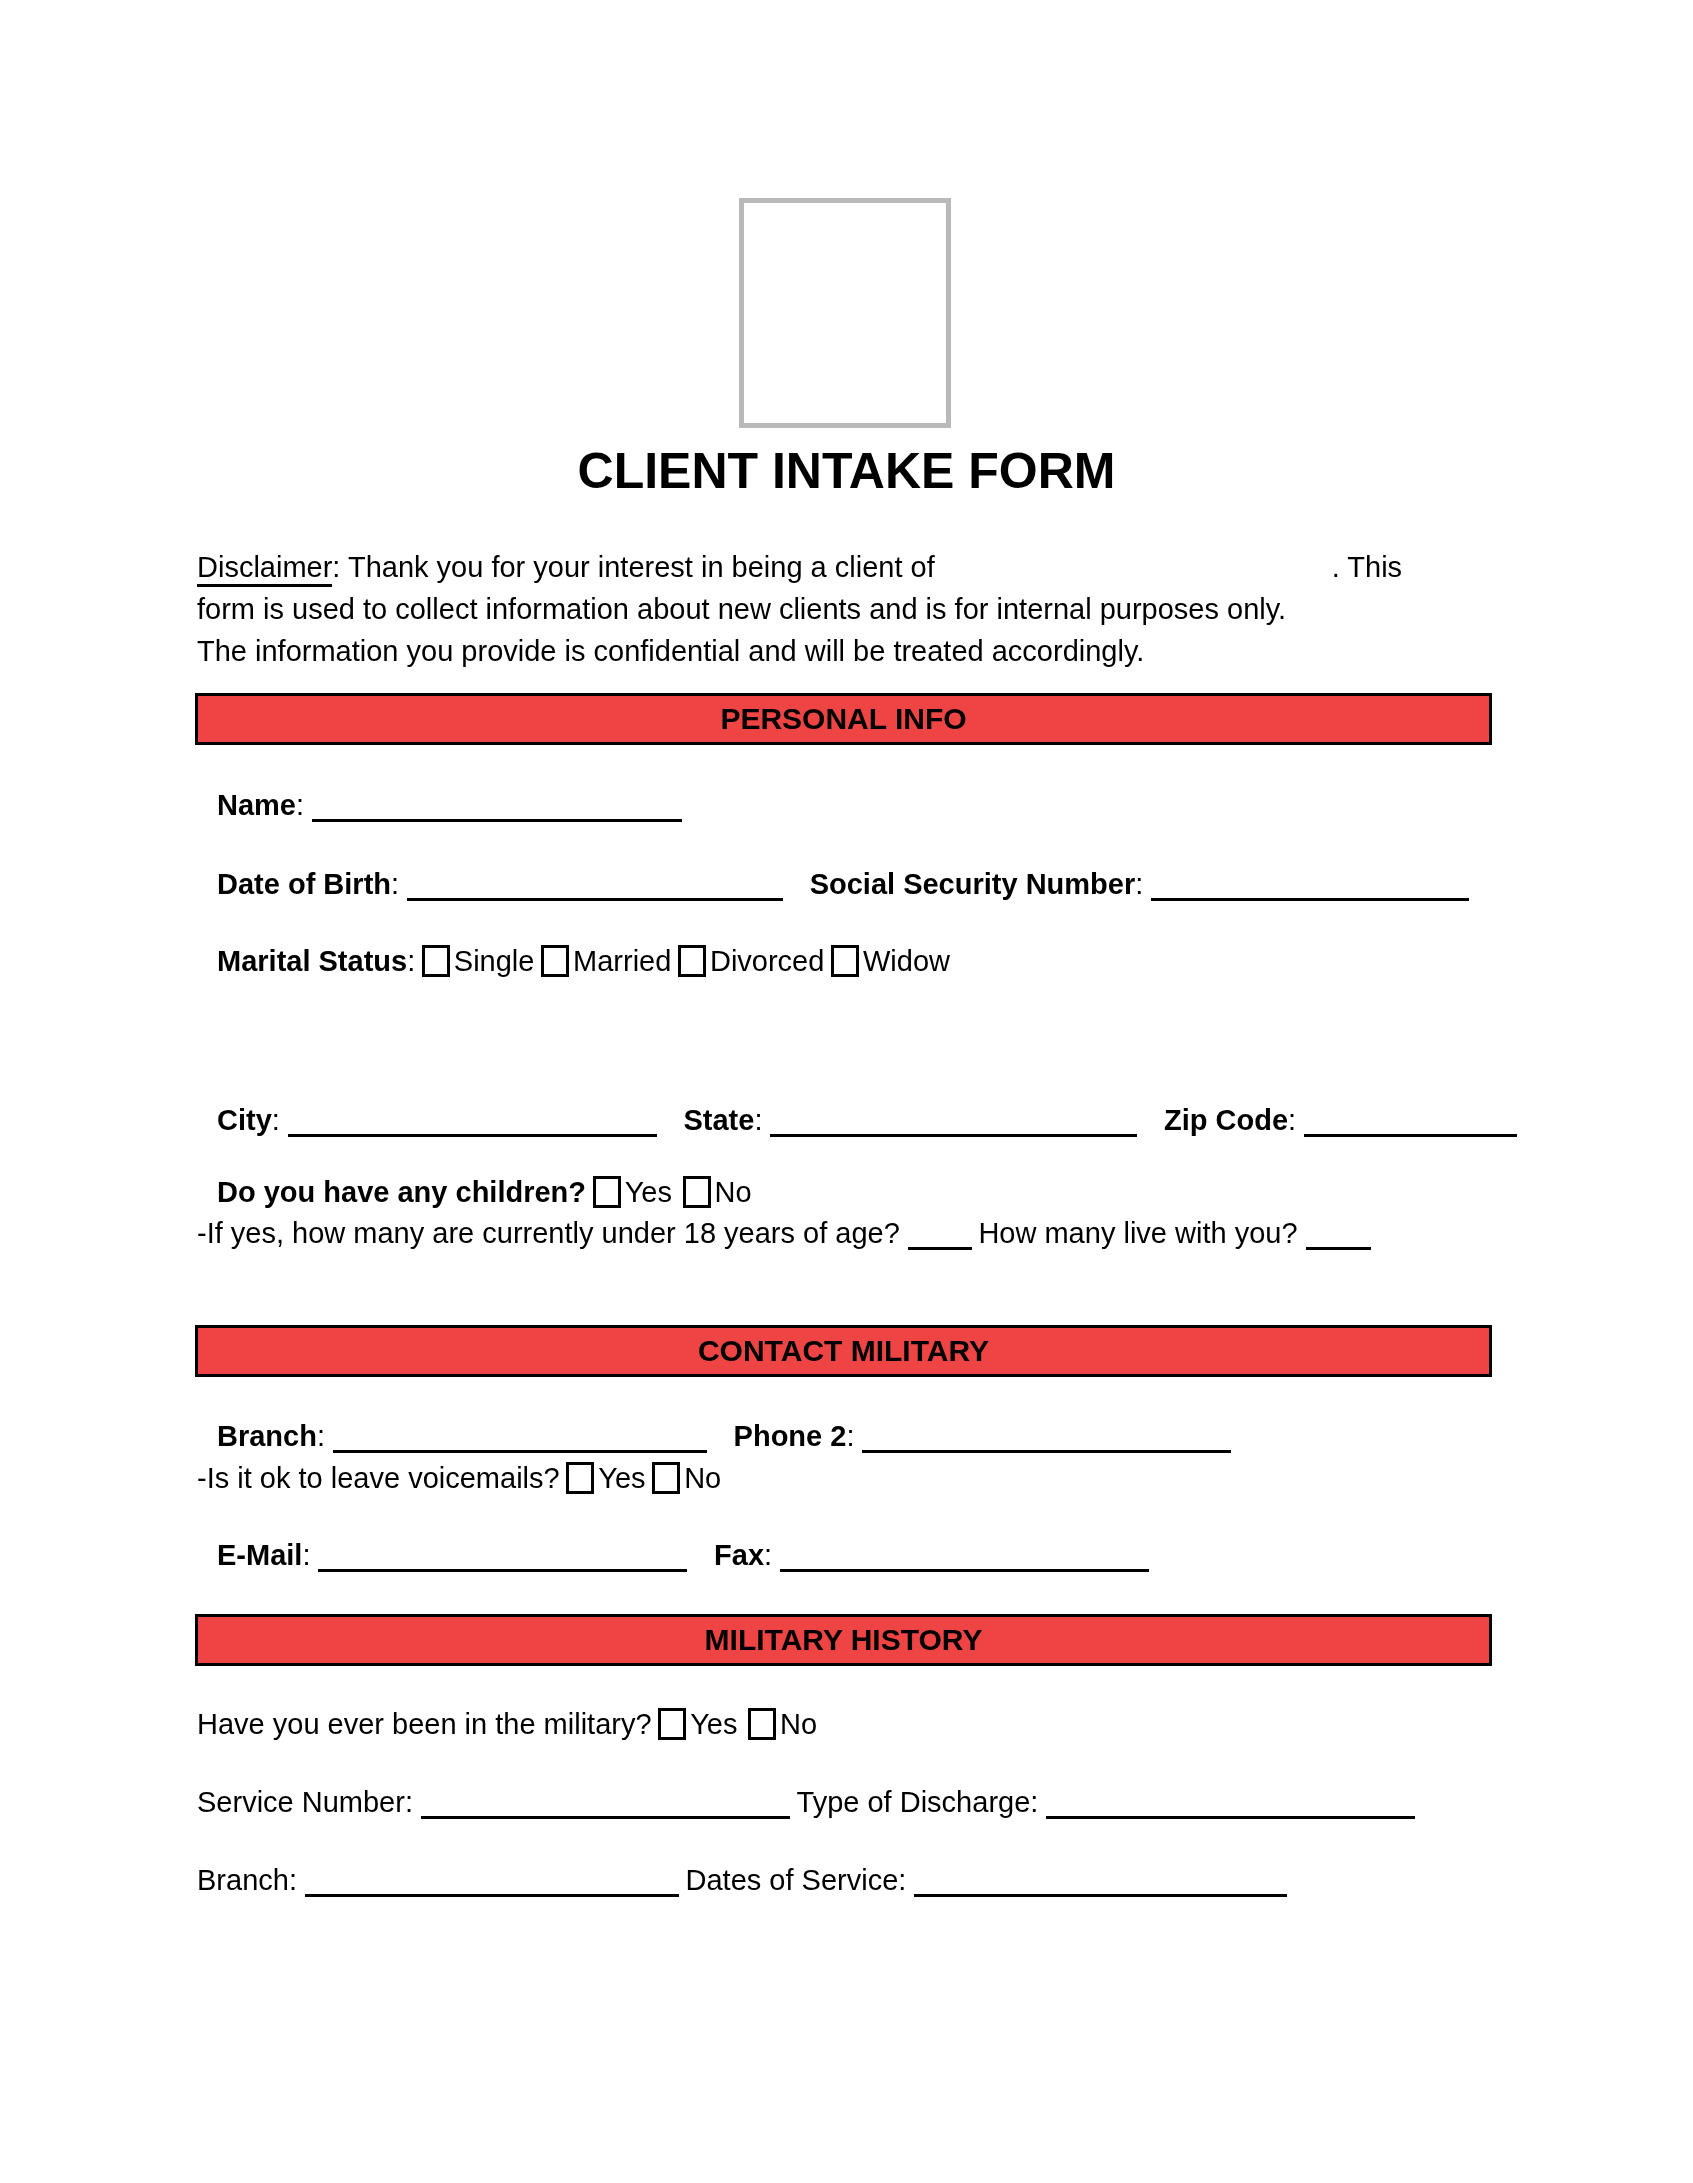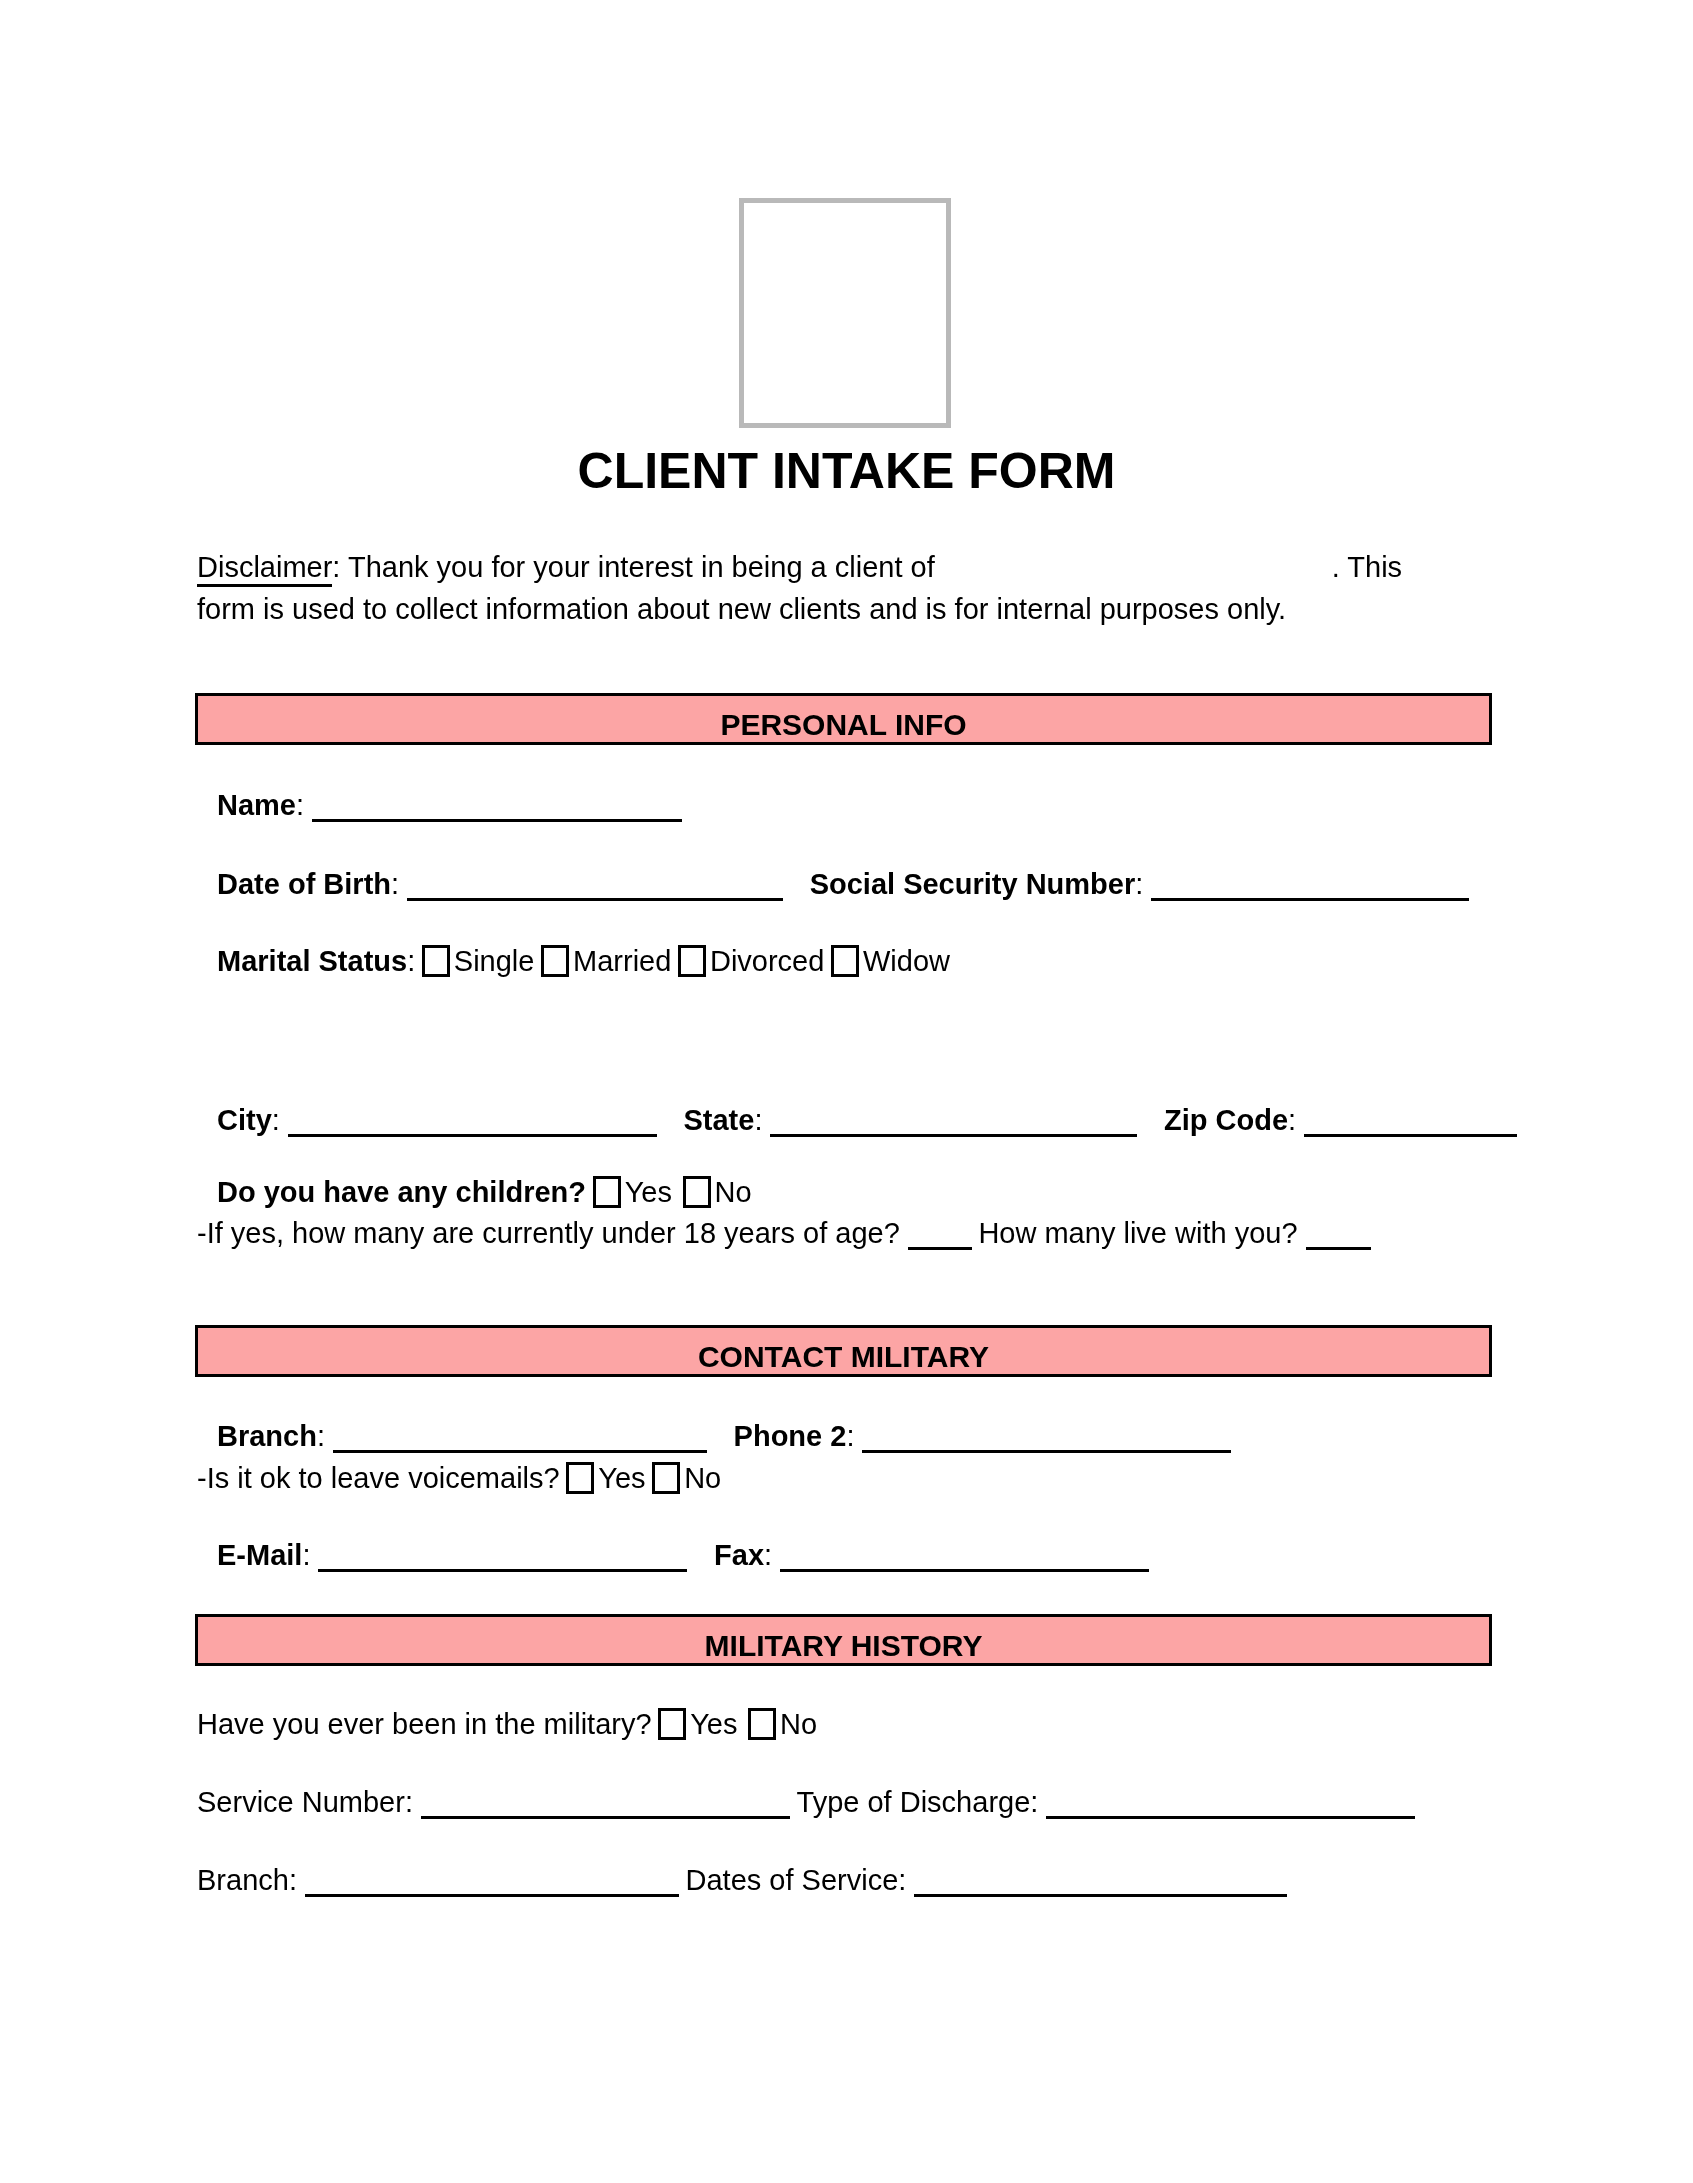--- a/index.html
+++ b/index.html
@@ -17,22 +17,22 @@
     font-size:50px; font-weight:bold; letter-spacing:0px;
   }
   .disclaimer{
     position:absolute; left:197px; top:546px; width:1310px; line-height:42px;
   }
   .disclaimer .dl-line{white-space:nowrap;}
   .u{border-bottom:3.3px solid #000; padding-bottom:0.7px;}
   .company-blank{display:inline-block; width:397px; height:6.6px;}
   .band{
     position:absolute; left:195px; width:1297px; height:52px;
-    background:#fca5a5; border:3.3px solid #000; box-sizing:border-box;
-    display:flex; align-items:flex-end; justify-content:center;
+    background:#ef4444; border:3.3px solid #000; box-sizing:border-box;
+    display:flex; align-items:center; justify-content:center;
     font-weight:bold; font-size:30px;
   }
   .row{
     position:absolute; left:197px; width:1310px; white-space:nowrap;
   }
   .b{font-weight:bold;margin-left:20px;}
   .blank{
     display:inline-block; border-bottom:3.3px solid #000; height:20px;
     vertical-align:-6.6px; margin-left:8px; margin-right:6.6px;
   }
@@ -54,20 +54,21 @@
 
 <div class="page">
 
   <div class="logo-box"></div>
 
   <div class="doc-title">CLIENT INTAKE FORM</div>
 
   <div class="disclaimer">
     <div class="dl-line"><span class="u">Disclaimer</span><span>: Thank you for your interest in being a client of</span><span class="company-blank"></span><span>. This</span></div>
     <div class="dl-line">form is used to collect information about new clients and is for internal purposes only.</div>
+    <div class="dl-line">The information you provide is confidential and will be treated accordingly.</div>
   </div>
 
   <div class="band" style="top:693px;">
     <span>PERSONAL INFO</span>
   </div>
 
   <div class="row" style="top:789px;">
     <span class="b">Name</span><span>:</span><span class="blank" style="width:370px;"></span>
   </div>
 

